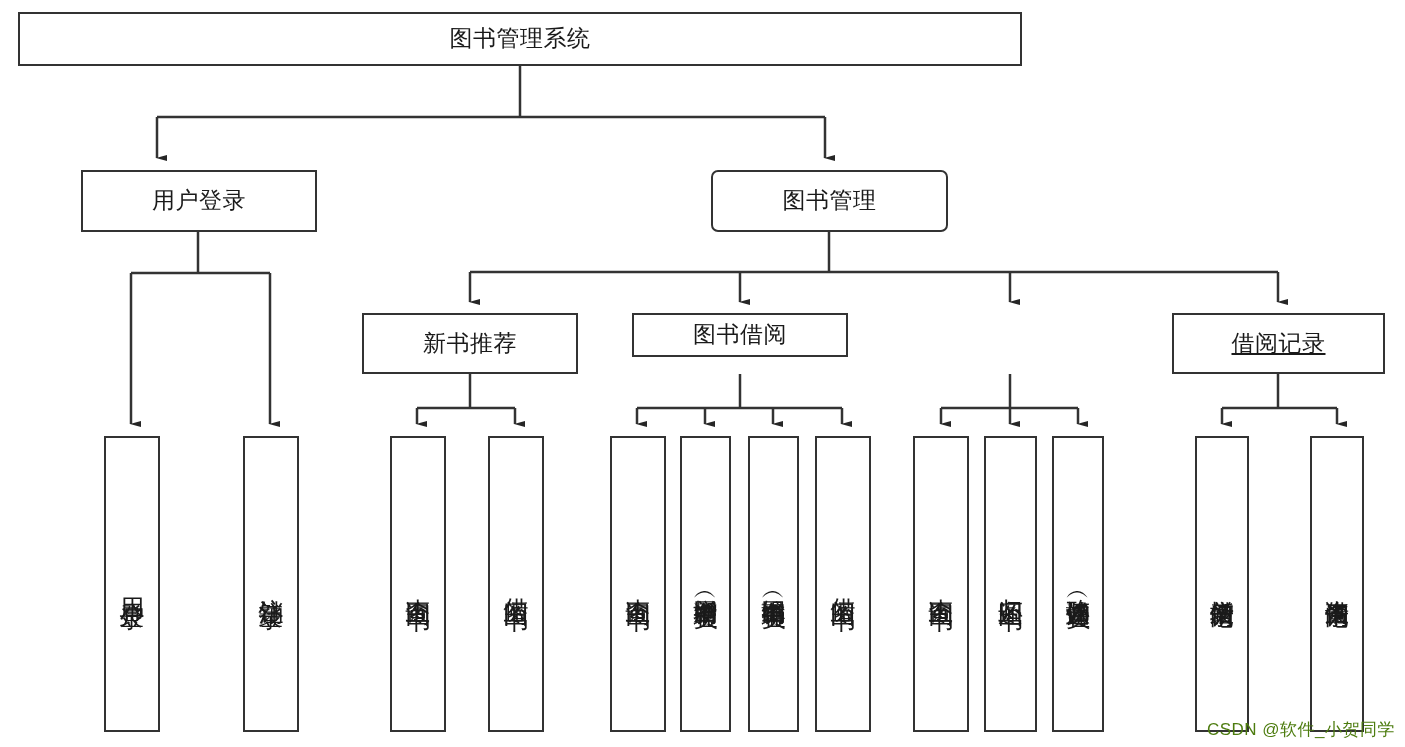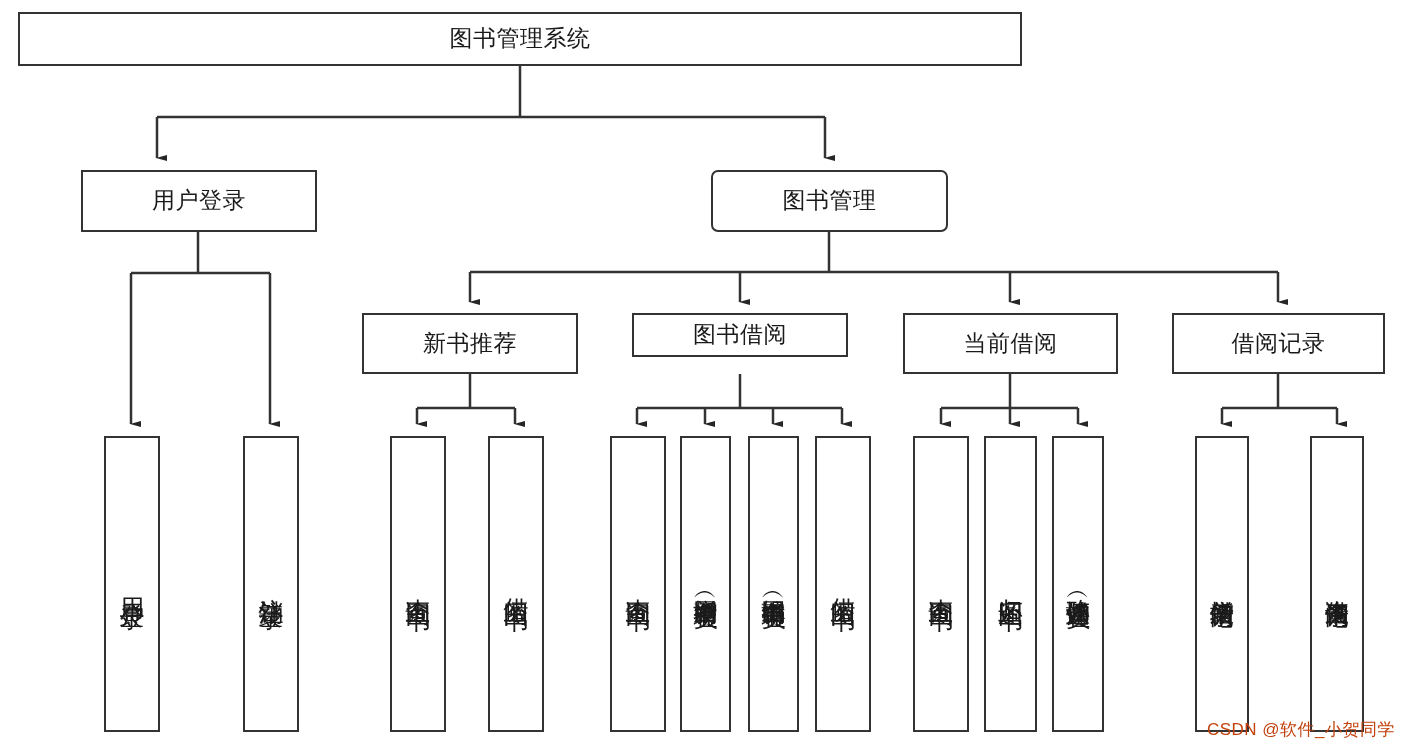--- a/index.html
+++ b/index.html
@@ -66,21 +66,21 @@
   }
   .node.v.tall .lbl {
     font-size: 24px;
     letter-spacing: 1px;
   }
   #watermark {
     position: absolute;
     right: 10px;
     bottom: 6px;
     font-size: 17px;
-    color: #c2410c;
+    color: #4d7c0f;
     white-space: nowrap;
     letter-spacing: 0.5px;
     margin-left: 34px;
   }
 </style>
 </head>
 <body>
 
 <div id="canvas">
 
@@ -144,24 +144,21 @@
   <div class="node h" style="left:711px; top:170px; width:237px; height:62px;border-radius:7px;">
     <span class="lbl">图书管理</span>
   </div>
 
   <div class="node h" style="left:362px; top:313px; width:216px; height:61px;">
     <span class="lbl">新书推荐</span>
   </div>
   <div class="node h" style="left:632px; top:313px; width:216px; height:44px;">
     <span class="lbl">图书借阅</span>
   </div>
-  <div class="node h" style="left:903px; top:313px; width:215px; height:61px;">
-    <span class="lbl">当前借阅</span>
-  </div>
-  <div class="node h" style="left:1172px; top:313px; width:213px; height:61px;">
+  <div class="node h" style="left:1172px; top:313px; width:213px; height:61px;text-decoration:underline;">
     <span class="lbl">借阅记录</span>
   </div>
 
   <div class="node v" style="left:104px; top:436px; width:56px; height:296px;">
     <span class="lbl">用户登录</span>
   </div>
   <div class="node v" style="left:243px; top:436px; width:56px; height:296px;">
     <span class="lbl">注销登录</span>
   </div>
 

